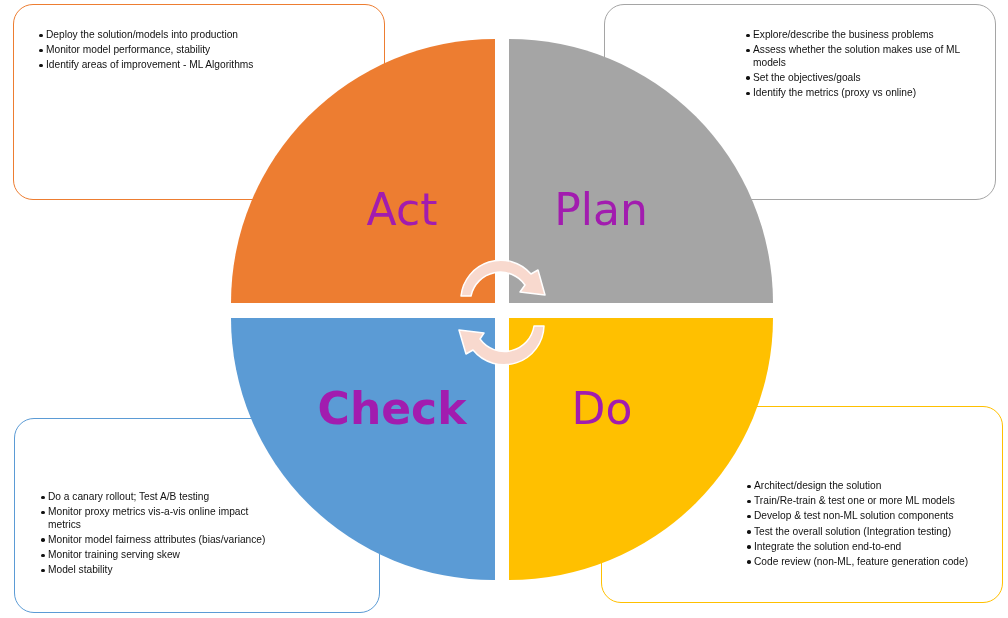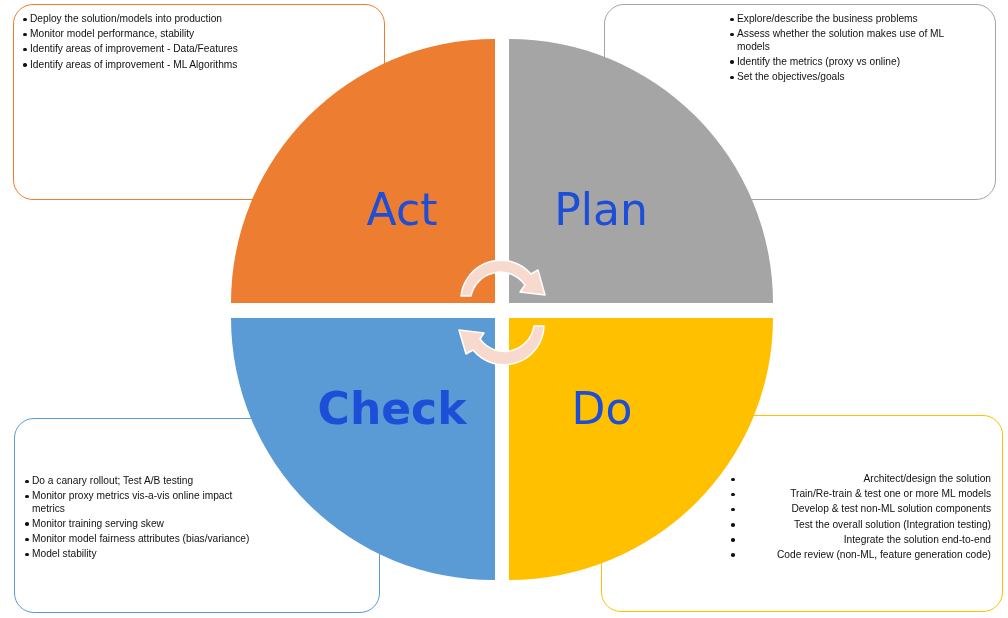--- a/index.html
+++ b/index.html
@@ -1,56 +1,55 @@
 <!DOCTYPE html>
 <html><head>
   <meta charset="utf-8">
   <style>
     html, body { margin: 0; padding: 0; background: #ffffff; }
     body { width: 1008px; height: 618px; position: relative; overflow: hidden;
            font-family: "Liberation Sans", "DejaVu Sans", sans-serif; }
     .box { position: absolute; background: #ffffff; border: 1.2px solid; border-radius: 20px; box-sizing: border-box; }
-    .box ul { list-style: none; margin: 0; padding: 0; }
+    .box ul { list-style: none; margin: 16px; padding: 0; }
     .box li { position: relative; font-size: 10.2px; line-height: 12.5px; color: #111; padding-left: 7px; margin-bottom: 2.7px; }
     .box li::before { content: ""; position: absolute; left: 0; top: 4.5px; width: 3.5px; height: 3.5px; border-radius: 50%; background: #111; }
-    .qlabel { position: absolute; color: #1d4ed8; font-size: 44px; font-family: "DejaVu Sans", sans-serif; font-weight: normal; text-align: center; line-height: 1; white-space: nowrap; }
+    .qlabel { position: absolute; color: #a21caf; font-size: 44px; font-family: "DejaVu Sans", sans-serif; font-weight: normal; text-align: center; line-height: 1; white-space: nowrap; }
     svg { position: absolute; left: 0; top: 0; }
   </style>
 </head>
 <body>
 
 <div class="box" style="left:13px; top:4px; width:372px; height:196px; border-color:#ED7D31;">
   <ul style="position:absolute; left:9px; top:8px; width:230px;">
     <li>Deploy the solution/models into production</li>
     <li>Monitor model performance, stability</li>
-    <li>Identify areas of improvement - Data/Features</li>
     <li>Identify areas of improvement - ML Algorithms</li>
   </ul>
 </div>
 
 <div class="box" style="left:604px; top:4px; width:392px; height:196px; border-color:#A5A5A5;">
   <ul style="position:absolute; left:125px; top:8px; width:230px;">
     <li>Explore/describe the business problems</li>
     <li>Assess whether the solution makes use of ML models</li>
+    <li>Set the objectives/goals</li>
     <li>Identify the metrics (proxy vs online)</li>
-    <li>Set the objectives/goals</li>
   </ul>
 </div>
 
 <div class="box" style="left:14px; top:418px; width:366px; height:195px; border-color:#5B9BD5;">
   <ul style="position:absolute; left:10px; top:56px; width:230px;">
     <li>Do a canary rollout; Test A/B testing</li>
     <li>Monitor proxy metrics vis-a-vis online impact metrics</li>
+    <li>Monitor model fairness attributes (bias/variance)</li>
     <li>Monitor training serving skew</li>
-    <li>Monitor model fairness attributes (bias/variance)</li>
     <li>Model stability</li>
   </ul>
 </div>
 
-<div class="box" style="left:601px; top:415px; width:402px; height:197px; border-color:#FFC000;text-align:right;">
+<div class="box" style="left:601px; top:406px; width:402px; height:197px; border-color:#FFC000;">
   <ul style="position:absolute; left:129px; top:57px; width:260px;">
     <li>Architect/design the solution</li>
     <li>Train/Re-train &amp; test one or more ML models</li>
     <li>Develop &amp; test non-ML solution components</li>
     <li>Test the overall solution (Integration testing)</li>
     <li>Integrate the solution end-to-end</li>
     <li>Code review (non-ML, feature generation code)</li>
   </ul>
 </div>
 

